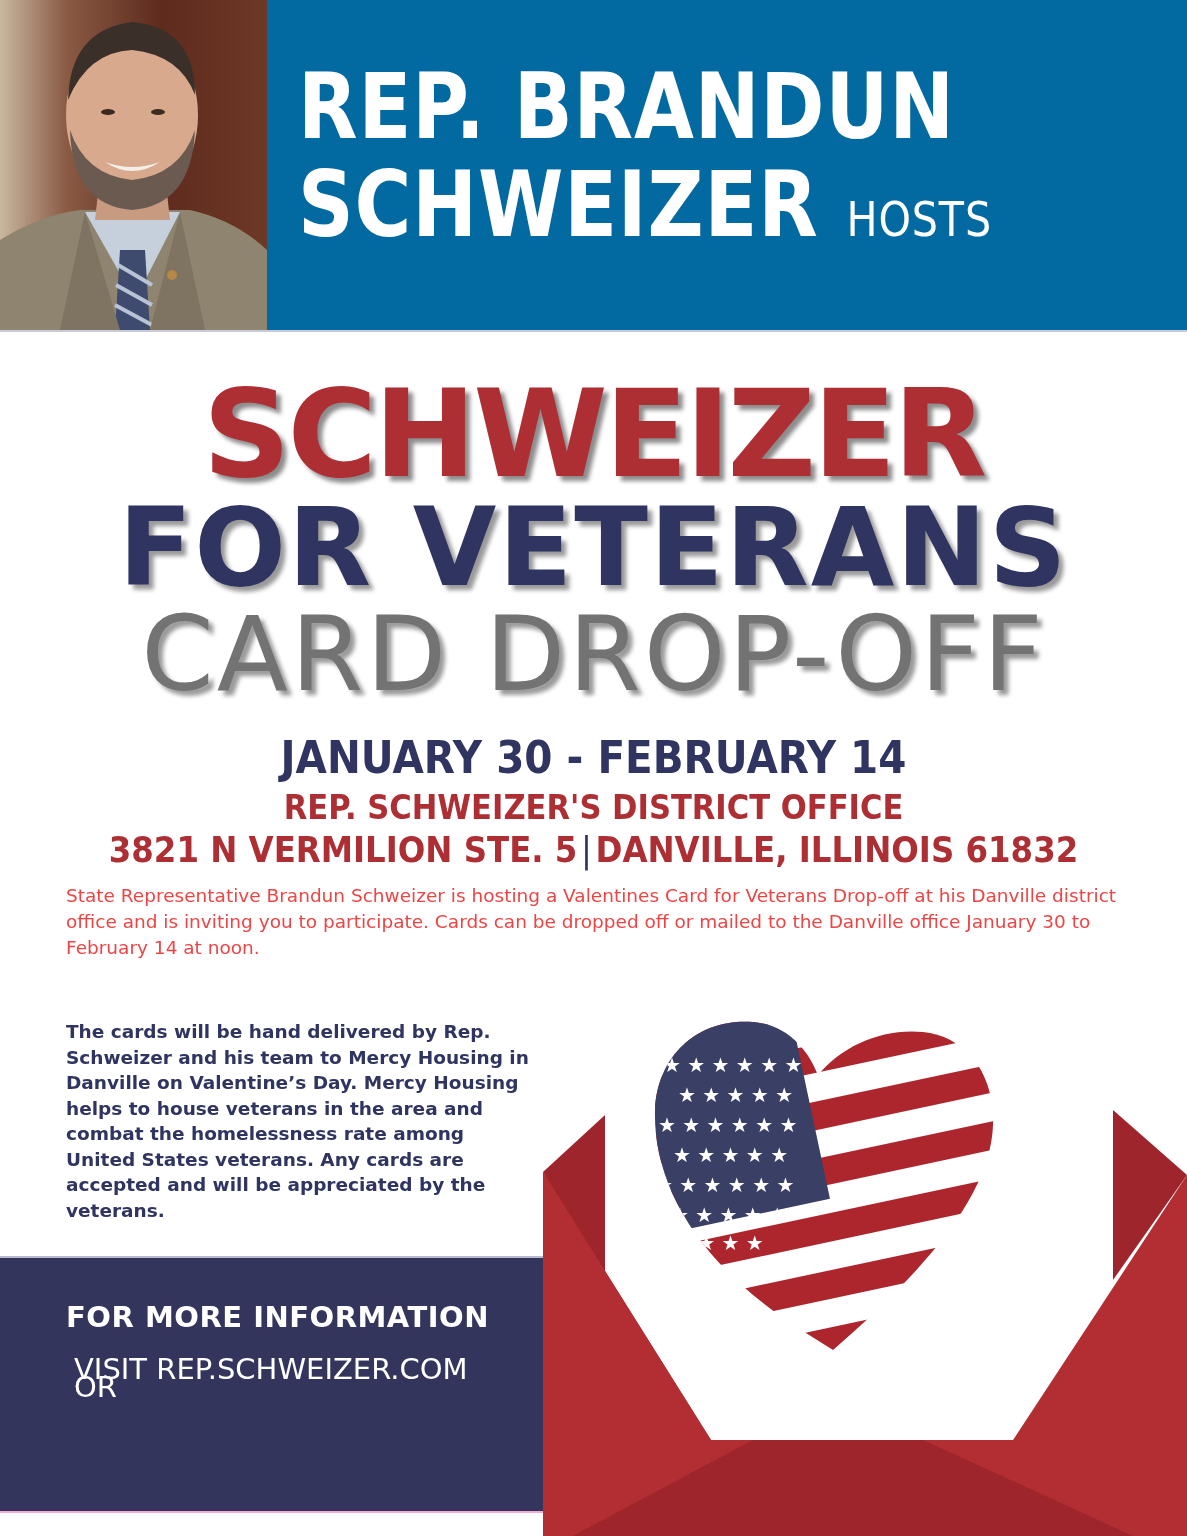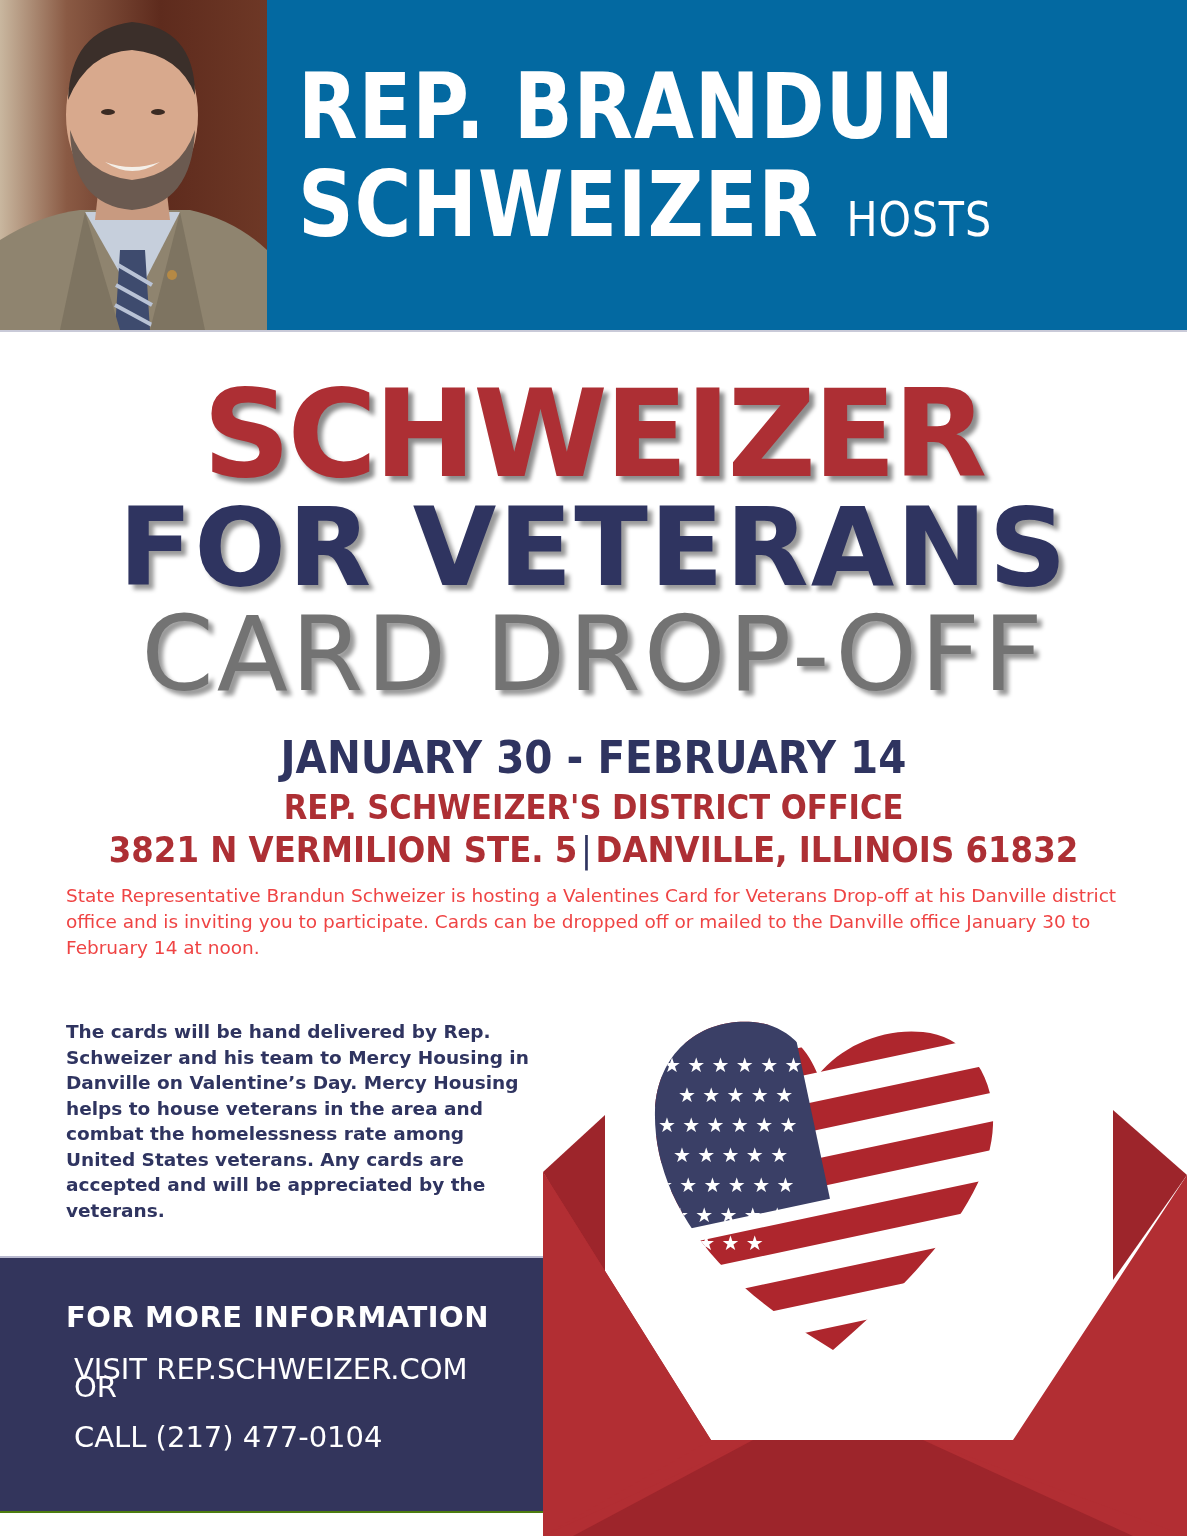--- a/index.html
+++ b/index.html
@@ -63,21 +63,21 @@
     position:absolute; left:66px; top:883px; width:1060px;
     font-size:18.5px; line-height:26px; color:#ef4444;
   }
   .para2 {
     position:absolute; left:66px; top:1019px; width:470px;
     font-size:18.5px; line-height:25.5px; color:#2f3460;font-weight:bold;
   }
   .info {
     position:absolute; left:0; top:1256px; width:543px; height:257px;
     background:#33355c;
-    border-top:2px solid #b8b9cf; border-bottom:2px solid #4d7c0f;
+    border-top:2px solid #b8b9cf; border-bottom:2px solid #f9a8d4;
     box-sizing:border-box;
   }
   .info-title {
     position:absolute; left:66px; top:42px; color:#ffffff;
     font-weight:bold; font-size:29px; line-height:34px; letter-spacing:0.5px;
   }
   .info-line {
     position:absolute; left:66px; color:#ffffff;
     font-size:29px; line-height:34px;margin-left:8px;
   }
@@ -134,21 +134,20 @@
   <span>3821 N VERMILION STE. 5</span><span class="sep">|</span><span>DANVILLE, ILLINOIS 61832</span>
 </div>
 
 <div class="para1">State Representative Brandun Schweizer is hosting a Valentines Card for Veterans Drop-off at his Danville district office and is inviting you to participate. Cards can be dropped off or mailed to the Danville office January 30 to February 14 at noon.</div>
 <div class="para2">The cards will be hand delivered by Rep. Schweizer and his team to Mercy Housing in Danville on Valentine’s Day. Mercy Housing helps to house veterans in the area and combat the homelessness rate among United States veterans. Any cards are accepted and will be appreciated by the veterans.</div>
 
 <div class="info">
   <div class="info-title">FOR MORE INFORMATION</div>
   <div class="info-line info-visit">VISIT REP.SCHWEIZER.COM</div>
   <div class="info-line info-or">OR</div>
-  <div class="info-line info-call">CALL (217) 477-0104</div>
 </div>
 
 <div class="envelope">
   <svg width="644" height="526" viewBox="0 0 644 526">
 
     <polygon points="0,162 62,105 62,270" fill="#9d252b"></polygon>
     <polygon points="644,165 570,100 570,270" fill="#9d252b"></polygon>
 
     <rect x="62" y="10" width="508" height="400" fill="#ffffff"></rect>
 

